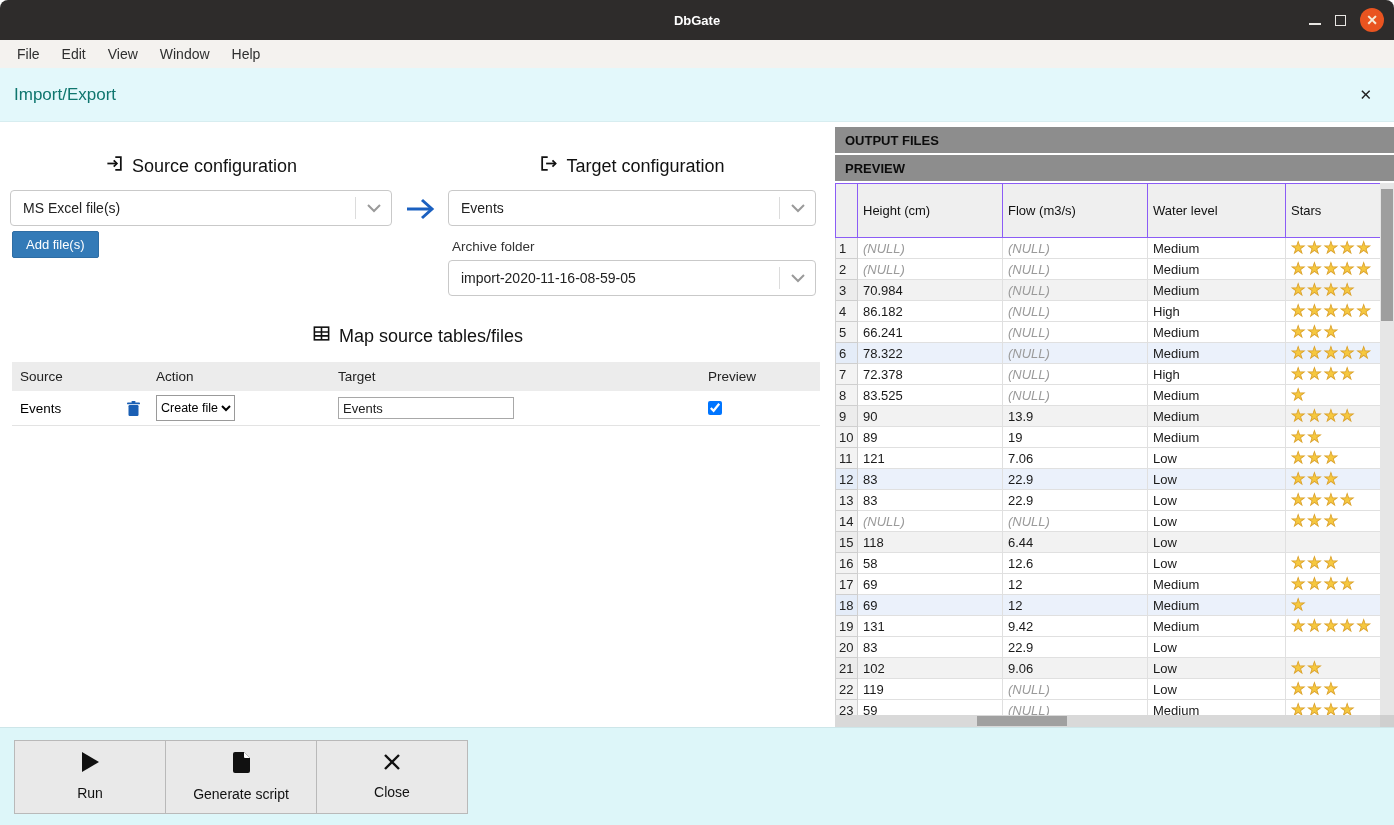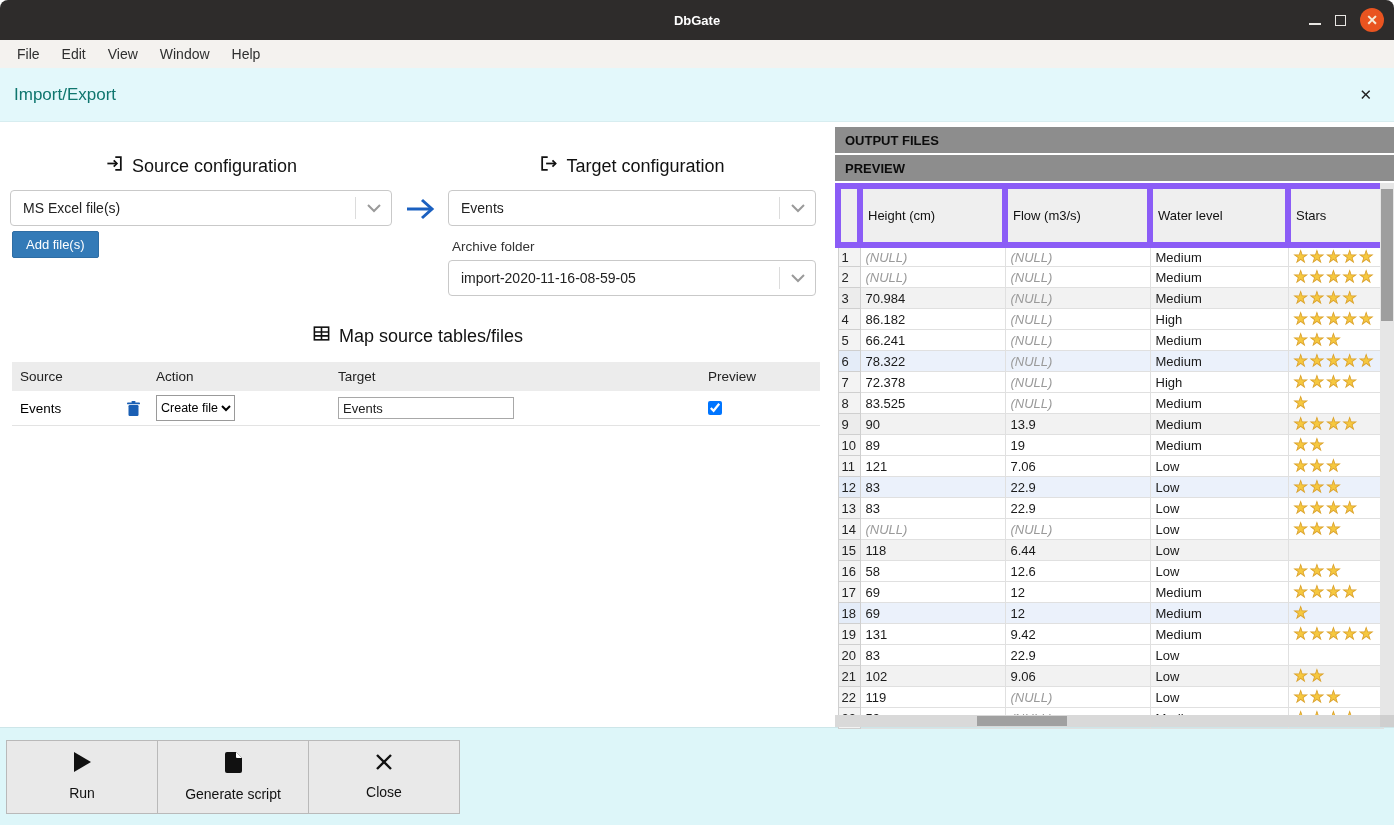--- a/index.html
+++ b/index.html
@@ -64,32 +64,32 @@
   .grid-scroll-y { position:absolute; right:0; top:0; bottom:12px; width:14px; background:#e6e6e6; }
   .grid-scroll-y .thumb { position:absolute; top:6px; left:1px; width:12px; height:132px; background:#9e9e9e; }
   .grid-corner { position:absolute; right:0; bottom:0; width:14px; height:12px; background:#cfcfcf; }
 
   table.preview { border-collapse:collapse; table-layout:fixed; width:545px; font-size:13px; align-self:flex-start; }
   table.preview col.c-num { width:22px; }
   table.preview col.c-h { width:145px; }
   table.preview col.c-f { width:145px; }
   table.preview col.c-w { width:138px; }
   table.preview col.c-s { width:95px; }
-  table.preview th { background:#efefef; border:6px solid #8b5cf6; font-weight:normal; text-align:left; padding:19px 5px; height:22px; color:#111; }
+  table.preview th { background:#efefef; border:1px solid #8b5cf6; font-weight:normal; text-align:left; padding:19px 5px; height:22px; color:#111; }
   table.preview td { border:1px solid #e0e0e0; padding:1px 5px; height:21px; white-space:nowrap; overflow:hidden; color:#1a1a1a; }
   table.preview td.rownum { background:#f3f3f3; border-color:#cfcfcf; padding:1px 3px; color:#222; }
   tr.shade-gray td { background:#f2f2f2; }
   tr.shade-gray td.rownum { background:#ececec; }
   tr.shade-blue td { background:#ebf1fb; }
   tr.shade-blue td.rownum { background:#e4ecf8; }
   td .nullv { font-style:italic; color:#9a9a9a; }
   td .stars { color:#f6c83f; -webkit-text-stroke:0.8px #dba22c; font-size:16px; letter-spacing:2px; line-height:1; }
 
   
-  .footer { height:98px; background:#ddf6f9; border-top:1px solid #cde6e9; display:flex; align-items:center; padding-left:6px; flex:none; }
+  .footer { height:98px; background:#ddf6f9; border-top:1px solid #cde6e9; display:flex; align-items:center; padding-left:14px; flex:none; }
   .foot-btn { width:152px; height:74px; background:#e9e9e9; border:1px solid #b9b9b9; margin-left:-1px; display:flex; flex-direction:column; align-items:center; justify-content:center; gap:9px; cursor:pointer; }
   .foot-btn:first-child { margin-left:0; }
   .foot-btn .lbl { font-size:14px; color:#111; }
   .arrow-blue { color:#1b60c0; }
 </style>
 </head>
 <body>
 
 <div class="window">
 

